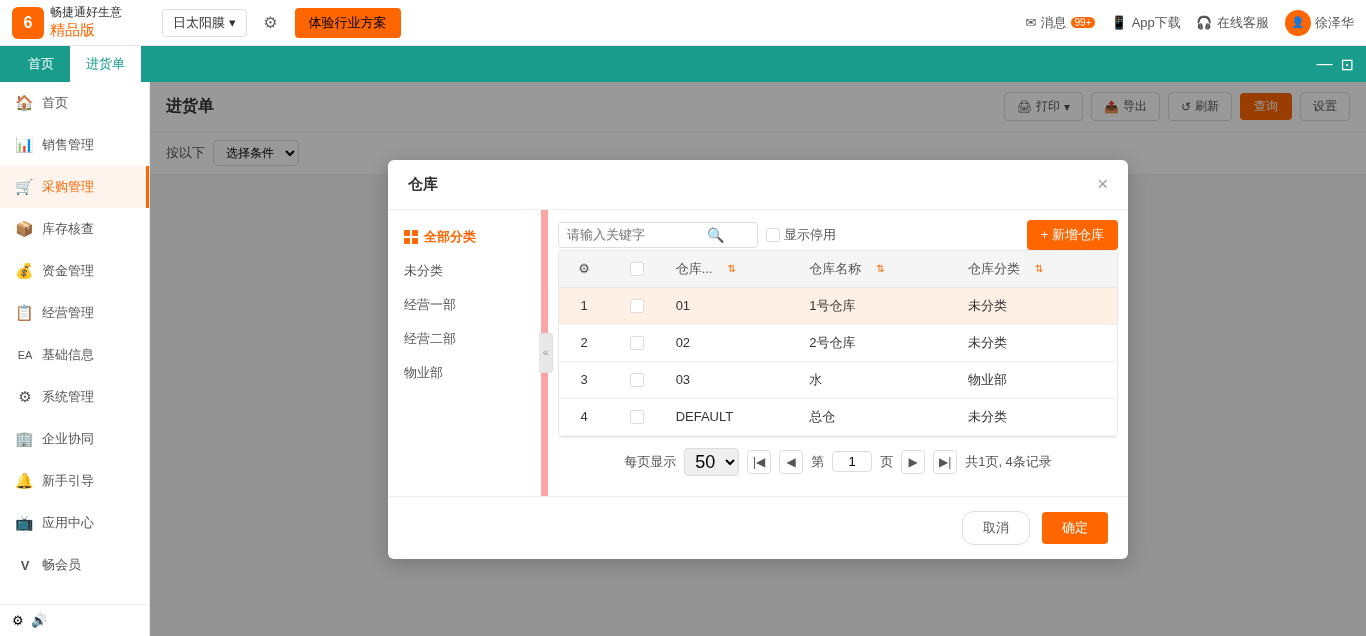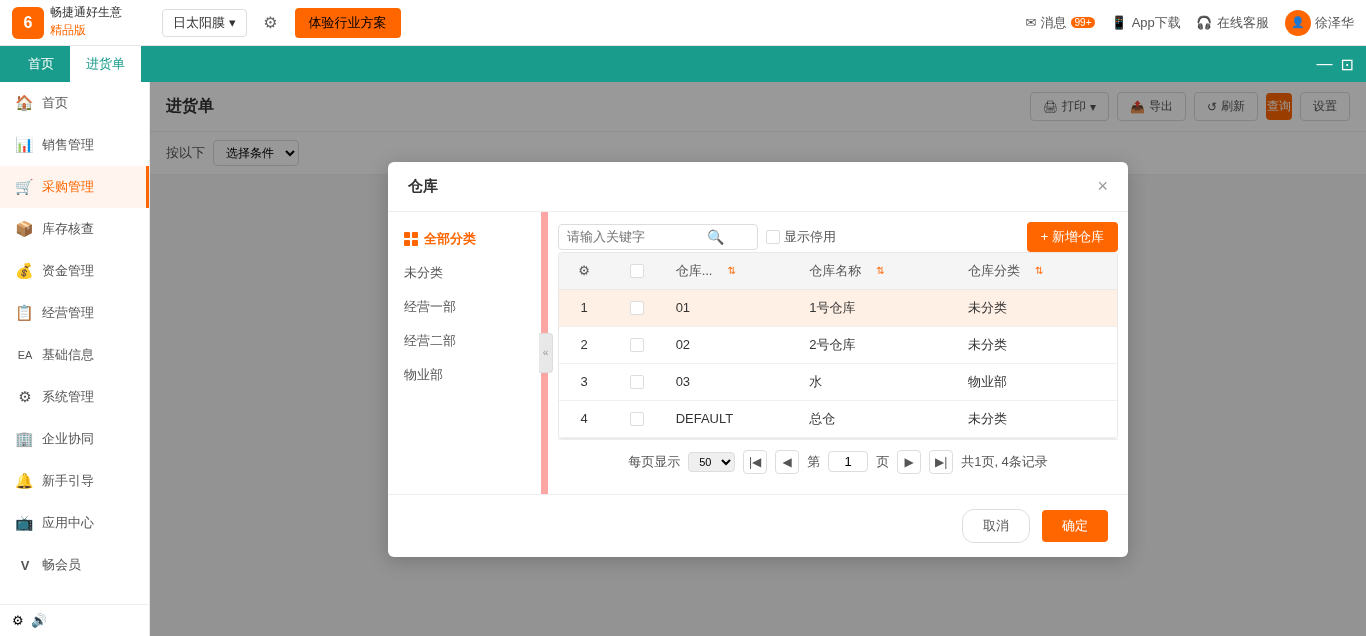--- a/index.html
+++ b/index.html
@@ -22,22 +22,22 @@
       gap: 6px;
       width: 150px;
     }
     .logo-icon {
       width: 32px; height: 32px;
       background: #f60;
       border-radius: 6px;
       display: flex; align-items: center; justify-content: center;
       color: #fff; font-weight: bold; font-size: 16px;
     }
-    .logo-text { font-size: 12px; color: #333; line-height: 1.3; font-family: Liberation Mono, monospace; }
-    .logo-badge { font-size: 12px; color: #f60; }
+    .logo-text { font-size: 12px; color: #333; line-height: 1.3; }
+    .logo-badge { font-size: 15px; color: #f60; }
     .store-selector {
       display: flex; align-items: center; gap: 4px;
       padding: 4px 10px; border: 1px solid #ddd; border-radius: 4px;
       cursor: pointer; background: #fff; font-size: 13px; color: #333;
     }
     .header-mid { display: flex; align-items: center; gap: 8px; margin-left: 8px; }
     .gear-btn { width: 32px; height: 32px; display: flex; align-items: center; justify-content: center; cursor: pointer; color: #666; font-size: 16px; }
     .trial-btn {
       background: #f60; color: #000000; border: none; border-radius: 4px;
       padding: 6px 14px; cursor: pointer; font-size: 13px;
@@ -80,21 +80,21 @@
     .sidebar-item.active { background: #fff5ee; color: #f60; border-right: 3px solid #f60; }
     .sidebar-icon { width: 18px; height: 18px; display: flex; align-items: center; justify-content: center; font-size: 15px; }
     .sidebar-bottom { margin-top: auto; border-top: 1px solid #eee; display: flex; align-items: center; padding: 8px 12px; gap: 8px; }
 
     
     .content-area { flex: 1; overflow: auto; padding: 0; position: relative; background: #f5f5f5; }
     .page-header { background: #fff; padding: 10px 16px; display: flex; align-items: center; justify-content: space-between; border-bottom: 1px solid #eee; }
     .page-title { font-size: 16px; font-weight: bold; color: #333; }
     .page-actions { display: flex; align-items: center; gap: 8px; }
     .btn-outline { border: 1px solid #ddd; background: #fff; color: #555; padding: 5px 12px; border-radius: 4px; cursor: pointer; font-size: 12px; display: flex; align-items: center; gap: 4px; }
-    .btn-primary { background: #f60; color: #fff; border: none; border-radius: 4px; padding: 5px 1px; cursor: pointer; font-size: 12px; }
+    .btn-primary { background: #f60; color: #fff; border: none; border-radius: 4px; padding: 5px 14px; cursor: pointer; font-size: 12px; }
 
     .filter-bar { background: #fff; padding: 8px 16px; display: flex; align-items: center; gap: 8px; border-bottom: 1px solid #eee; flex-wrap: wrap; }
     .filter-label { font-size: 13px; color: #555; }
     .filter-select { border: 1px solid #ddd; border-radius: 4px; padding: 4px 8px; font-size: 12px; background: #fff; }
 
     
     .modal-overlay {
       position: absolute; top: 0; left: 0; right: 0; bottom: 0;
       background: rgba(0,0,0,0.4);
       display: flex; align-items: center; justify-content: center;
@@ -169,21 +169,21 @@
     tbody td:first-child { text-align: center; }
     .th-sort { display: flex; align-items: center; gap: 15px; }
     .sort-icon { color: #f60; font-size: 10px; }
 
     
     .modal-footer-pagination {
       padding: 10px;
       display: flex; align-items: center; justify-content: center; gap: 8px;
       border-top: 1px solid #eee; font-size: 13px; color: #555;
     }
-    .page-size-select { border: 1px solid #ddd; border-radius: 4px; padding: 2px 6px; font-size: 11px; }
+    .page-size-select { border: 1px solid #ddd; border-radius: 4px; padding: 2px 6px; font-size: 18px; }
     .page-nav-btn { width: 24px; height: 24px; display: flex; align-items: center; justify-content: center; border: 1px solid #ddd; border-radius: 4px; cursor: pointer; color: #555; background: #fff; font-size: 12px; }
     .page-input { width: 40px; border: 1px solid #ddd; border-radius: 4px; padding: 2px 4px; text-align: center; font-size: 13px; }
 
     
     .modal-action-footer {
       padding: 14px 20px; display: flex; align-items: center; justify-content: flex-end; gap: 12px;
       border-top: 1px solid #eee;
     }
     .btn-cancel { border: 1px solid #ddd; background: #fff; color: #555; padding: 7px 20px; border-radius: 12px; cursor: pointer; font-size: 13px; }
     .btn-confirm { background: #f60; color: #fff; border: none; border-radius: 4px; padding: 7px 20px; cursor: pointer; font-size: 13px; }

